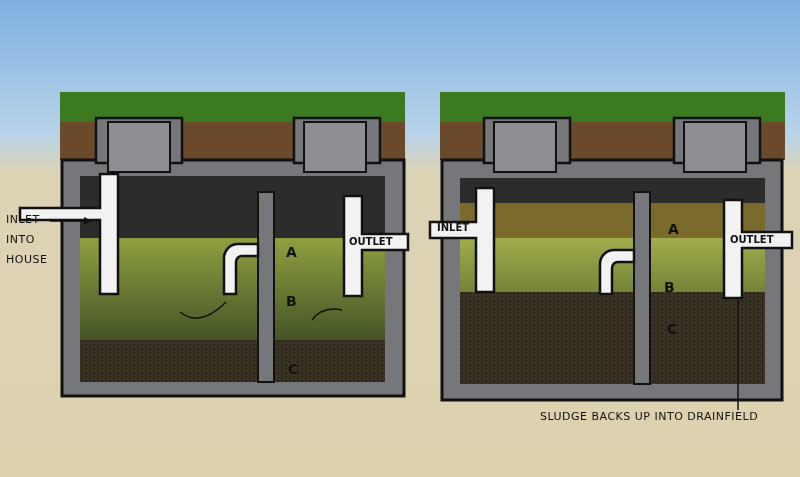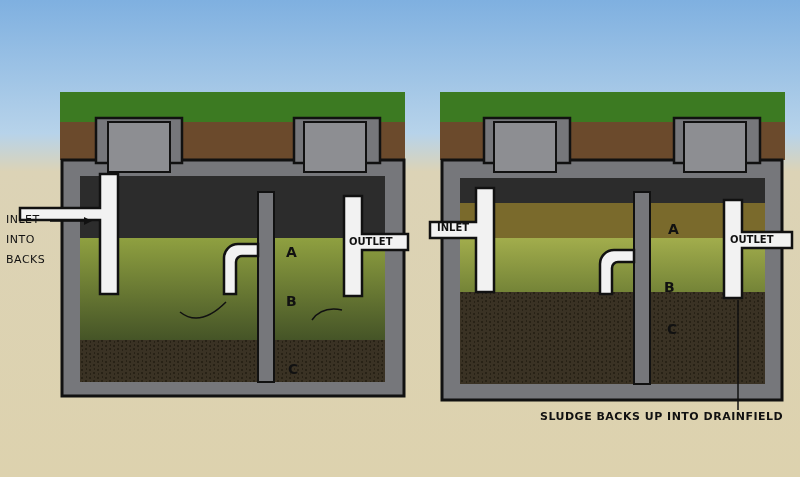--- a/index.html
+++ b/index.html
@@ -78,15 +78,15 @@
     <text class="lbl" x="664" y="292" font-size="14">B</text>
     <text class="lbl" x="667" y="334" font-size="14">C</text>
     <text class="lbl" x="437" y="231" font-size="10">INLET</text>
     <text class="lbl" x="730" y="243" font-size="10">OUTLET</text>
   </g>
 </svg>
 
 <div class="txt" style="left:6px;top:210px;">
   <div>INLET</div>
   <div>INTO</div>
-  <div>BACKS</div>
+  <div>HOUSE</div>
 </div>
-<div class="txt" style="left:540px;top:407px;font-weight:bold;">SLUDGE BACKS UP INTO DRAINFIELD</div>
+<div class="txt" style="left:540px;top:407px;font-weight:normal;">SLUDGE BACKS UP INTO DRAINFIELD</div>
 
 </body></html>

